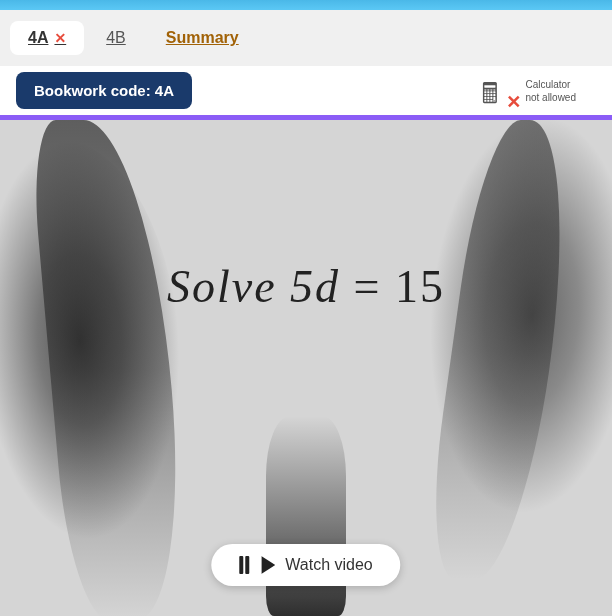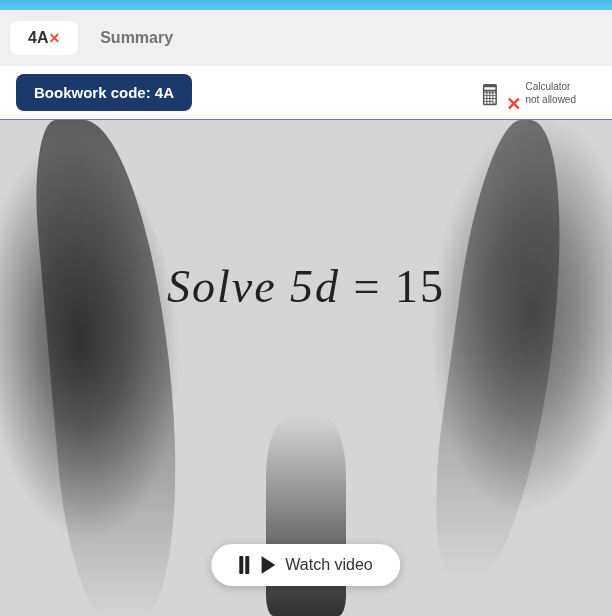--- a/index.html
+++ b/index.html
@@ -41,52 +41,54 @@
       padding: 8px 18px;
       border-radius: 8px;
       font-size: 16px;
       font-weight: 500;
       cursor: pointer;
       color: #555;
       background: transparent;
       border: none;
       display: flex;
       align-items: center;
+      gap: 6px;
+      text-decoration: underline;
     }
 
     .tab.active {
       background: #ffffff;
       color: #333;
       font-weight: 600;
     }
 
     .tab .close-x {
       color: #e74c3c;
       font-weight: bold;
       font-size: 14px;
     }
 
     .tab.summary-tab {
-      color: #737373;
+      color: #a16207;
       font-weight: 700;
     }
 
     
     .info-bar {
       position: absolute;
       top: 66px;
       left: 0;
       width: 100%;
       height: 54px;
       background: #ffffff;
       display: flex;
       align-items: center;
       padding: 0 16px;
       gap: 20px;
-      border-bottom: 1px solid #8b5cf6;
+      border-bottom: 5px solid #8b5cf6;
     }
 
     .bookwork-code {
       background: #1a3a6b;
       color: #ffffff;
       padding: 10px 18px;
       border-radius: 8px;
       font-size: 15px;
       font-weight: 600;
     }
@@ -277,20 +279,23 @@
   </style>
 </head>
 <body>
 
 <div class="top-bar"></div>
 
 <div class="tab-bar">
   <button class="tab active">
     <span>4A</span>
     <span class="close-x">✕</span>
+  </button>
+  <button class="tab">
+    <span>4B</span>
   </button>
   <button class="tab summary-tab">
     <span>Summary</span>
   </button>
 </div>
 
 <div class="info-bar">
   <div class="bookwork-code">Bookwork code: 4A</div>
   <div class="calculator-info">
     <div class="calc-icon-wrapper">

